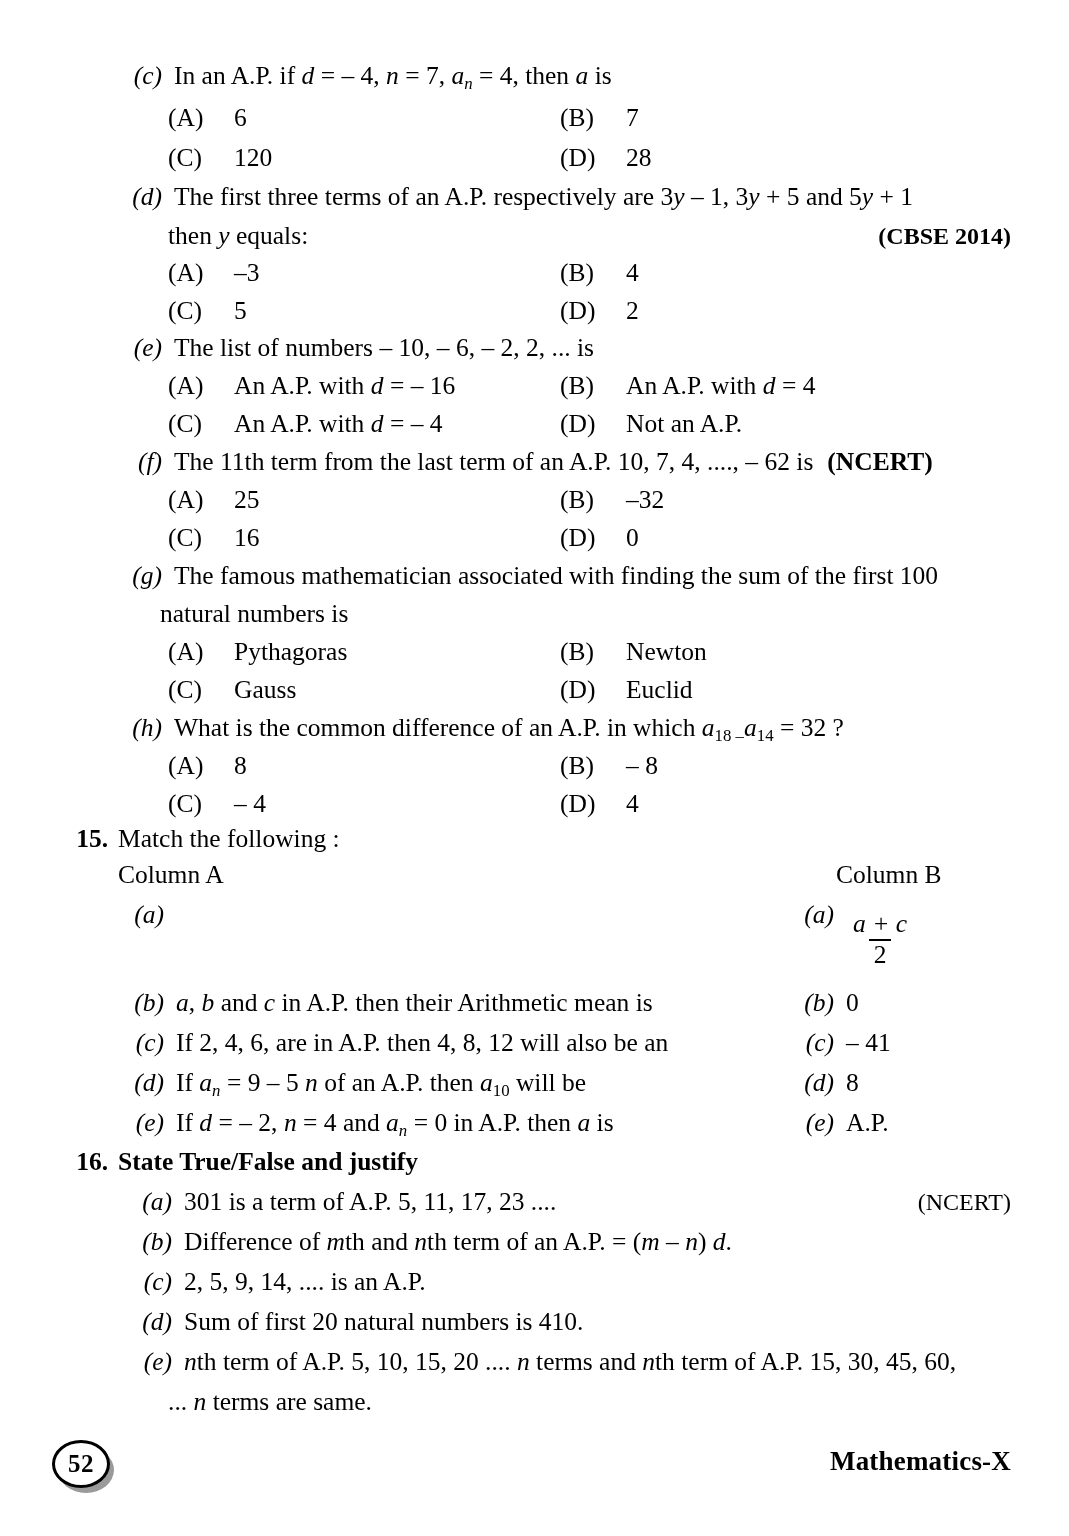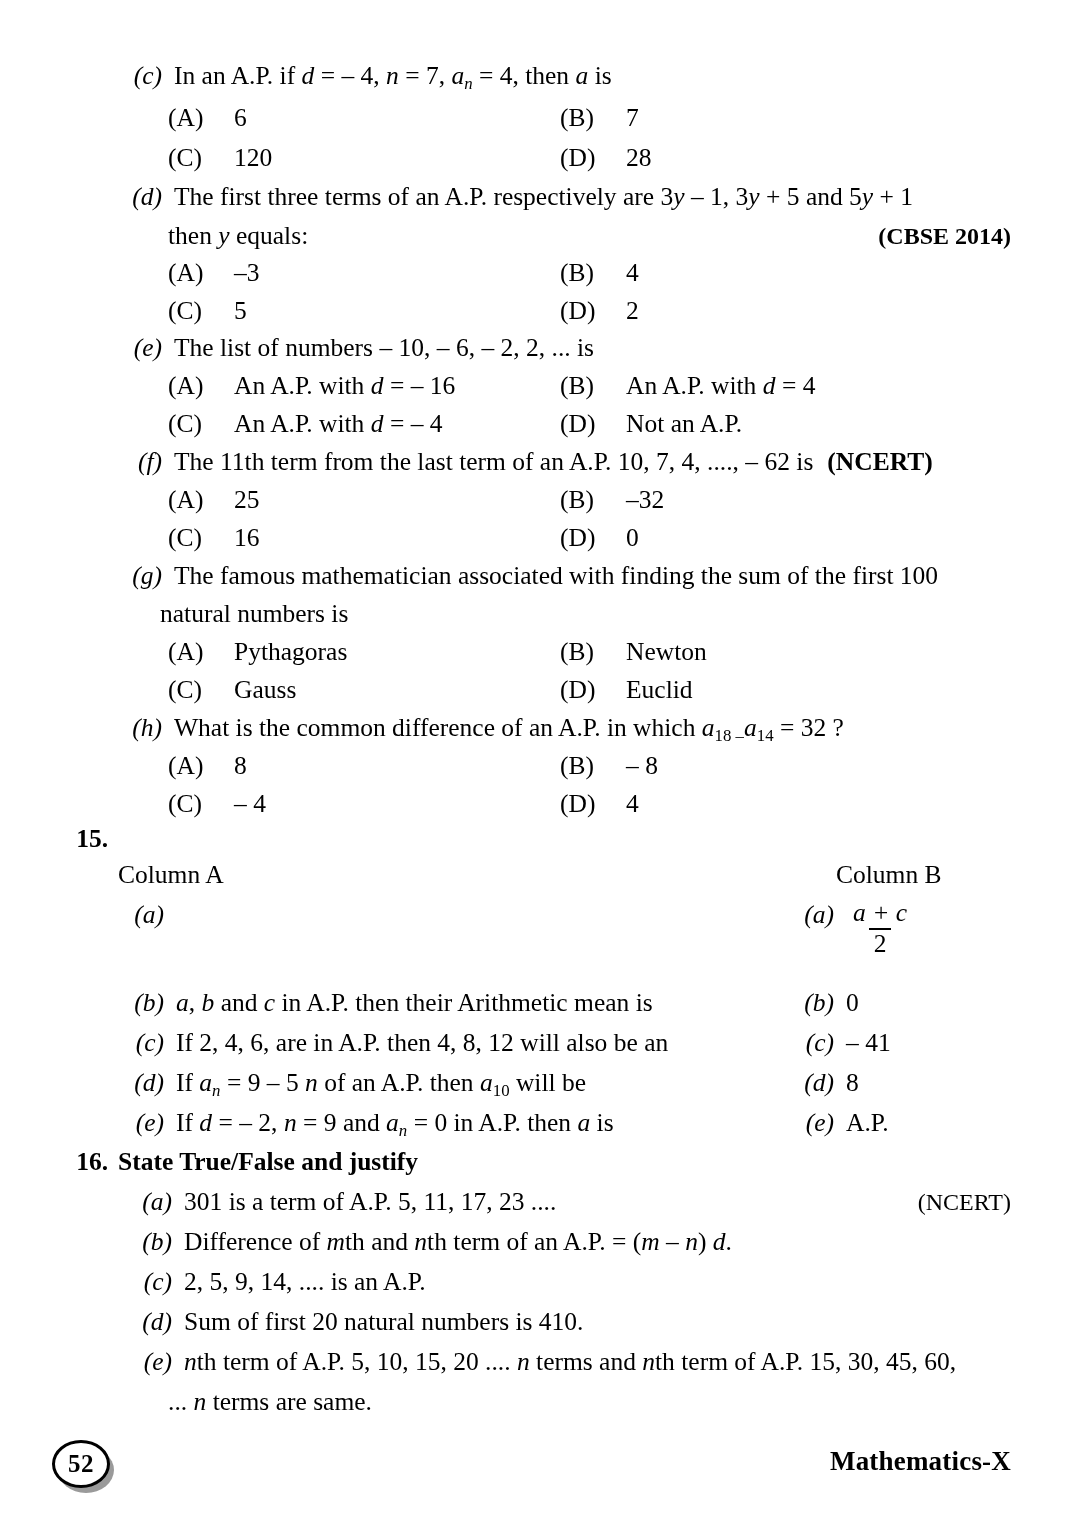--- a/index.html
+++ b/index.html
@@ -63,21 +63,21 @@
   .tag-plain { font-weight: normal; }
 
   
   .frac {
     display: inline-flex;
     flex-direction: column;
     align-items: center;
     vertical-align: middle;
     font-size: 25.5px;
     line-height: 1.12;
-    margin: 5px 2px;
+    margin: 16px 2px;
     position: relative;
     top: -2px;
   }
   .frac .num { padding: 0 5px; font-style: italic; }
   .frac .den { padding: 0 5px; border-top: 2px solid #000; font-style: normal; }
 
   
   #footer-page-badge {
     position: absolute;
     left: 52px;
@@ -276,20 +276,21 @@
     <span class="marker omark">(C)</span>
     <span class="body-text">– 4</span>
   </div>
   <div class="row" style="left:560px; top:785px;">
     <span class="marker omark">(D)</span>
     <span class="body-text">4</span>
   </div>
 
   <div class="row" style="left:62px; top:820px;">
     <span class="marker nmark">15.</span>
+    <span class="body-text">Match the following :</span>
   </div>
 
   <div class="row" style="left:118px; top:856px;">
     <span class="body-text">Column A</span>
   </div>
   <div class="row" style="left:836px; top:856px;">
     <span class="body-text">Column B</span>
   </div>
 
   <div class="row" style="left:118px; top:896px;">
@@ -311,21 +312,21 @@
   <div class="row" style="left:118px; top:1064px;">
     <span class="marker qmark" style="width:46px;"><i>(d)</i></span>
     <span class="body-text">
       <span>If </span><i>a</i><sub>n</sub><span> = 9 – 5 </span><i>n</i><span> of an A.P. then </span><i>a</i><sub class="upsub">10</sub><span> will be</span>
     </span>
   </div>
 
   <div class="row" style="left:118px; top:1104px;">
     <span class="marker qmark" style="width:46px;"><i>(e)</i></span>
     <span class="body-text">
-      <span>If </span><i>d</i><span> = – 2, </span><i>n</i><span> = 9 and </span><i>a</i><sub>n</sub><span> = 0 in A.P. then </span><i>a</i><span> is</span>
+      <span>If </span><i>d</i><span> = – 2, </span><i>n</i><span> = 4 and </span><i>a</i><sub>n</sub><span> = 0 in A.P. then </span><i>a</i><span> is</span>
     </span>
   </div>
 
   <div class="row" style="left:786px; top:896px;">
     <span class="marker qmark" style="width:48px;"><i>(a)</i></span>
     <span class="frac">
       <span class="num">a + c</span>
       <span class="den">2</span>
     </span>
   </div>

